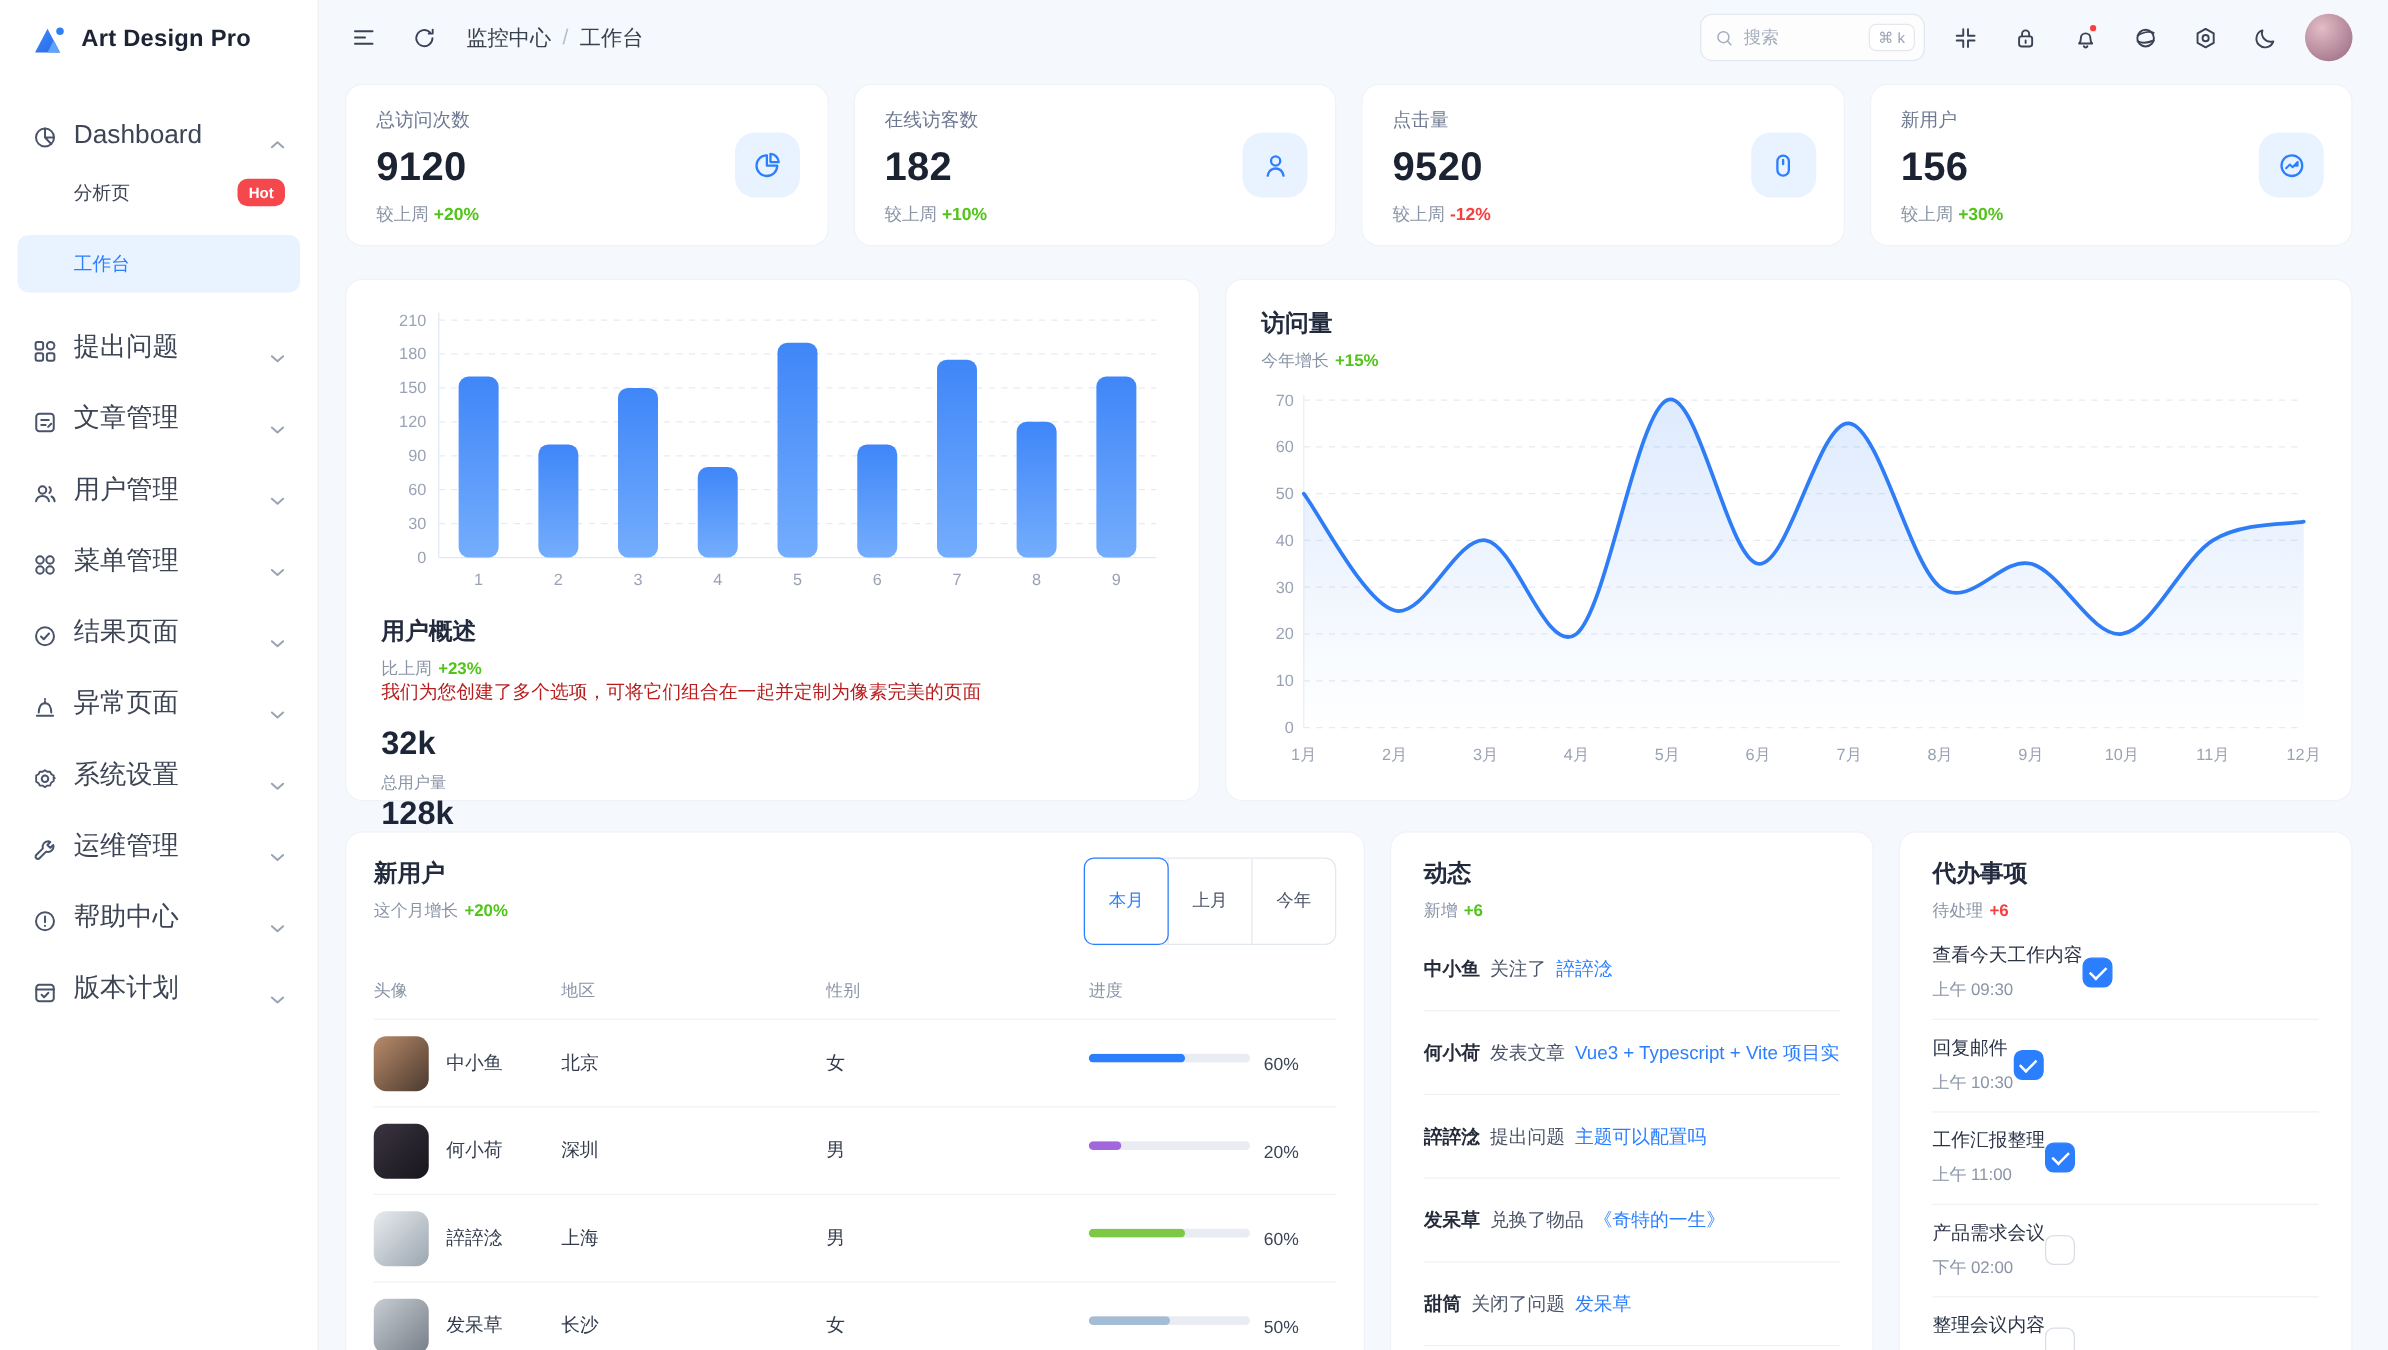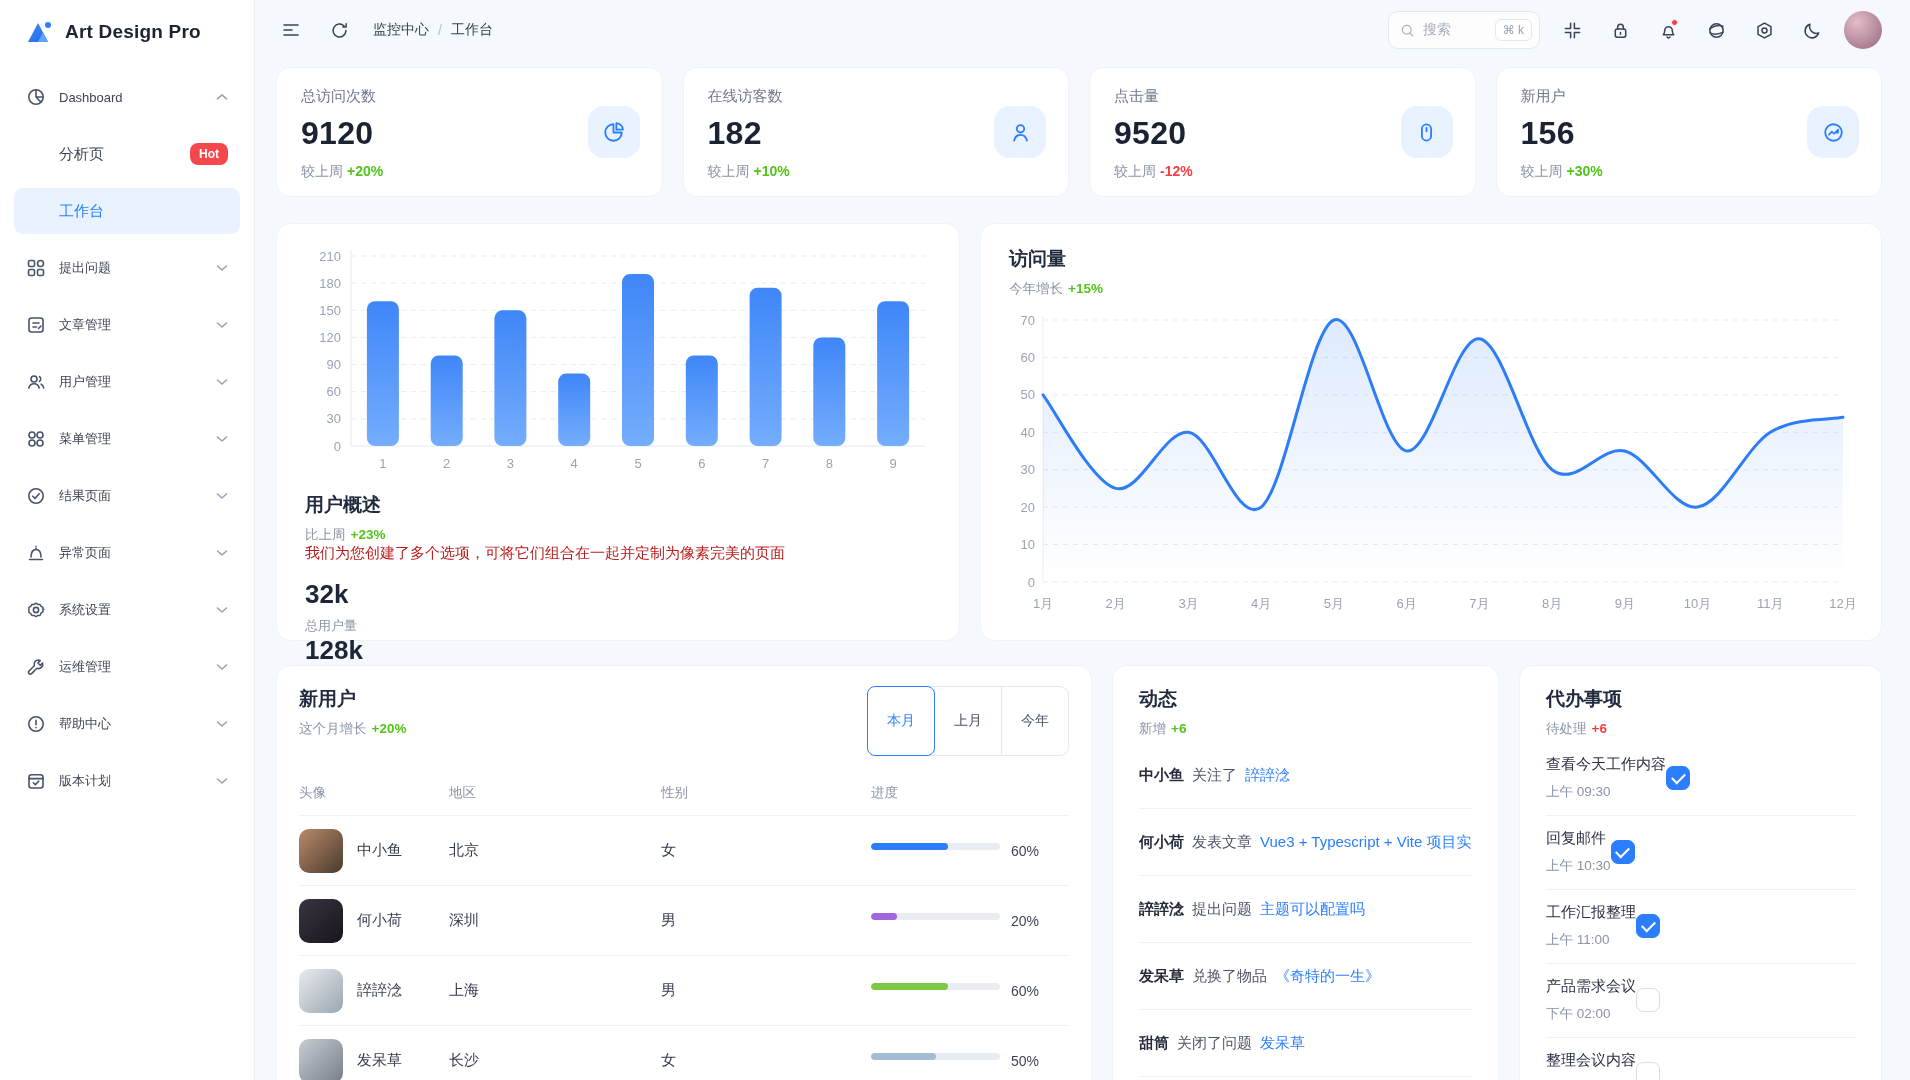--- a/index.html
+++ b/index.html
@@ -14,35 +14,35 @@
     background:#f5f8fd; color:var(--txt); display:flex;
   }
   svg{display:block;}
   .ico{stroke:currentColor; fill:none; stroke-width:1.6; stroke-linecap:round; stroke-linejoin:round;}
 
   
   .sidebar{width:255px; height:100%; background:#fff; border-right:1px solid #edf0f5; padding:0 14px; flex:0 0 auto;}
   .logo-row{display:flex; align-items:center; gap:11px; height:64px; padding-left:10px;}
   .logo-title{font-size:19px; font-weight:700; color:#1c2434; letter-spacing:.2px;}
   .menu{margin-top:10px;}
-  .menu-item{display:flex; align-items:center; height:46px; margin-bottom:11px; padding:0 12px; border-radius:9px; color:var(--txt2); font-size:13px; cursor:pointer;}
+  .menu-item{display:flex; align-items:flex-end; height:46px; margin-bottom:11px; padding:0 12px; border-radius:9px; color:var(--txt2); font-size:21px; cursor:pointer;}
   .menu-item .mi-icon{width:20px; height:20px; margin-right:13px; color:#49536a;}
   .menu-item .chev{margin-left:auto; color:#9aa3b5;}
   .menu-sub{display:flex; align-items:center; height:46px; margin-bottom:11px; padding:0 12px 0 45px; border-radius:9px; color:var(--txt2); font-size:15px; cursor:pointer;}
   .menu-sub.active{background:#e9f2ff; color:var(--primary);}
   .hot{margin-left:auto; background:#f5484d; color:#fff; font-size:12px; line-height:1; padding:5px 9px; border-radius:8px; font-weight:600;}
 
   
   .main{flex:1; min-width:0; display:flex; flex-direction:column;}
   .topbar{height:60px; display:flex; align-items:center; padding:0 28px 0 20px; gap:16px; flex:0 0 auto;}
   .tb-btn{width:32px; height:32px; display:flex; align-items:center; justify-content:center; color:#3a4254; cursor:pointer; border-radius:8px; position:relative;}
-  .crumbs{display:flex; align-items:center; gap:9px; font-size:14px; color:#39414f; margin-left:2px;}
+  .crumbs{display:flex; align-items:center; gap:9px; font-size:17px; color:#39414f; margin-left:2px;}
   .crumb-sep{color:#b9c0cc;}
   .tb-spacer{flex:1;}
-  .searchbox{width:152px; height:38px; border:1px solid #e2e8f0; background:#fdfdfe; border-radius:10px; display:flex; align-items:center; gap:8px; padding:0 7px 0 11px; color:#a6aebd; font-size:14px; cursor:text;}
+  .searchbox{width:180px; height:38px; border:1px solid #e2e8f0; background:#fdfdfe; border-radius:10px; display:flex; align-items:center; gap:8px; padding:0 7px 0 11px; color:#a6aebd; font-size:14px; cursor:text;}
   .searchbox .ph{flex:1;}
   .kbd{border:1px solid #e4e8ee; border-radius:6px; padding:3px 7px; font-size:12px; color:#9aa3b3; background:#fff;}
   .dot{position:absolute; top:5px; right:6px; width:7px; height:7px; border-radius:50%; background:#fa3e3e; border:1.5px solid #f5f8fd;}
   .avatar{width:38px; height:38px; border-radius:50%; cursor:pointer;}
 
   .content{padding:7px 28px 0 21px; height:calc(1080px - 60px); overflow:hidden;}
 
   
   .stats-row{display:flex; gap:20px;}
   .stat-card{flex:1; height:130px; background:#fff; border:1px solid var(--card-br); border-radius:14px; padding:19px 24px; position:relative;}

